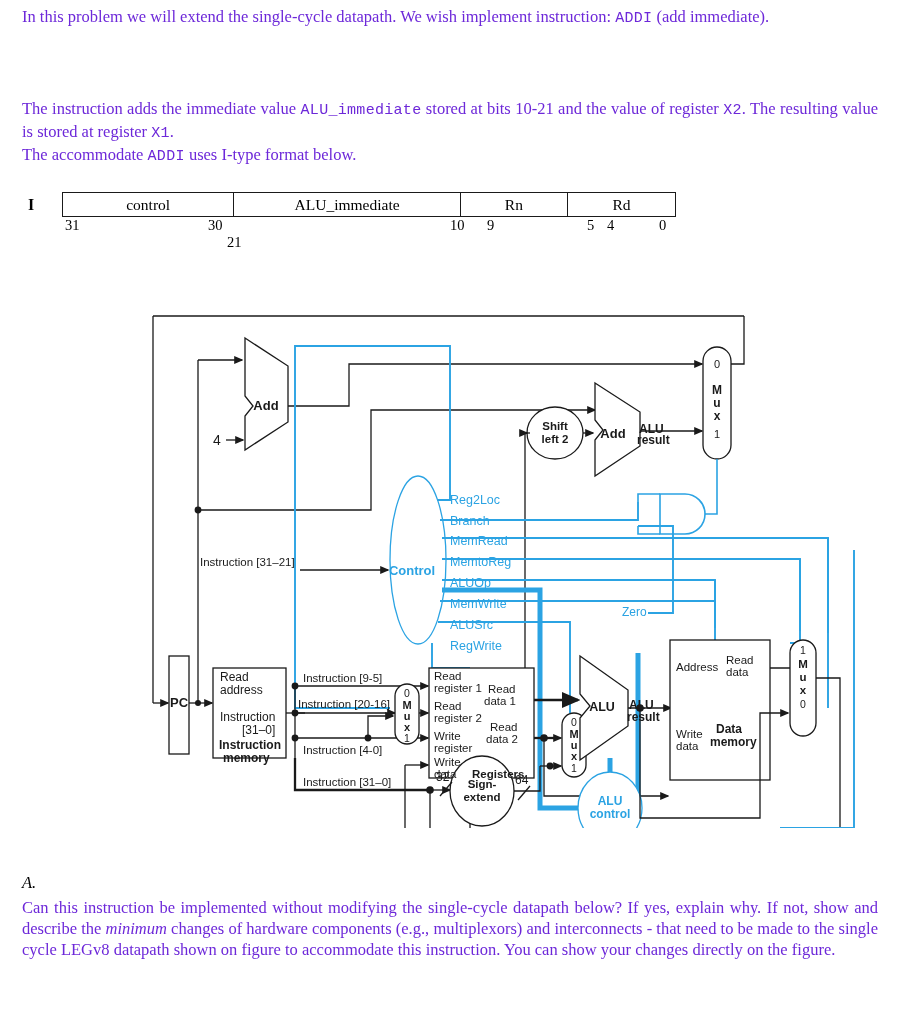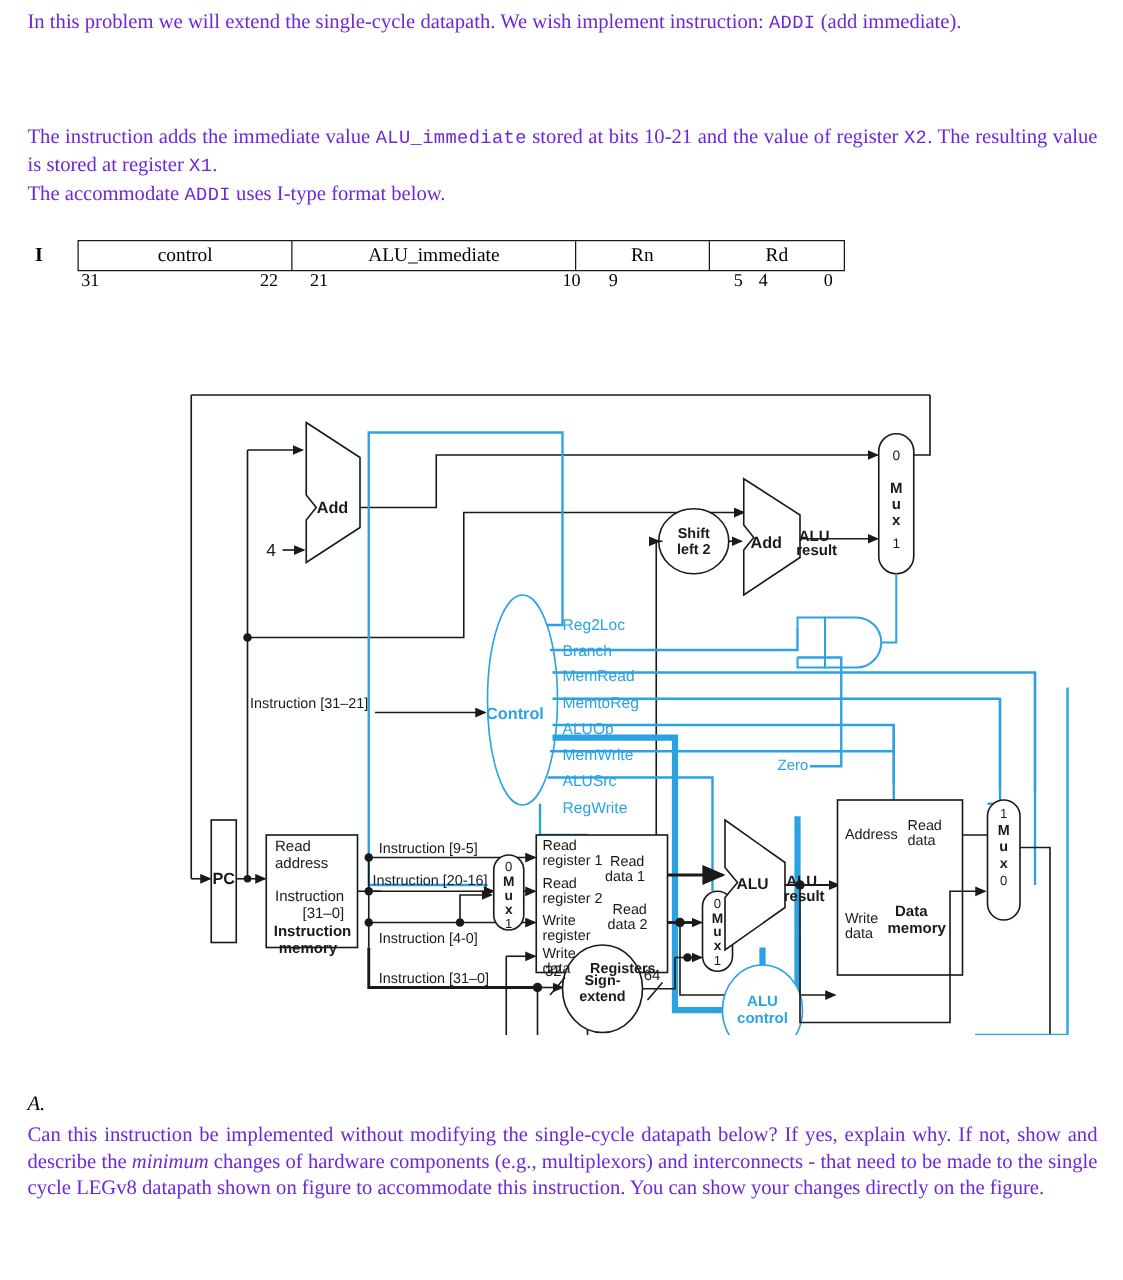--- a/index.html
+++ b/index.html
@@ -87,21 +87,21 @@
   #itype-bits {
     position: absolute;
     left: 34px; top: 25px;
     width: 614px; height: 22px;
     font-size: 14.5px;
     font-family: "Liberation Serif", serif;
   }
   #itype-bits span { position: absolute; top: 0; }
   .bit-31 { left: 3px; }
   .bit-22 { left: 146px; }
-  .bit-21 { left: 186px; }
+  .bit-21 { left: 165px; margin-top: 17px; }
   .bit-10 { left: 388px; }
   .bit-9  { left: 425px; }
   .bit-5  { left: 525px; }
   .bit-4  { left: 545px; }
   .bit-0  { left: 597px; }
 
   
   #datapath {
     position: absolute;
     left: 140px;
@@ -151,21 +151,21 @@
   <div id="itype-block">
     <div id="itype-label">I</div>
     <div id="itype-table">
       <div class="fld f-opcode">control</div>
       <div class="fld f-imm">ALU_immediate</div>
       <div class="fld f-rn">Rn</div>
       <div class="fld f-rd">Rd</div>
     </div>
     <div id="itype-bits">
       <span class="bit-31">31</span>
-      <span class="bit-22">22</span>
+      <span class="bit-22">30</span>
       <span class="bit-21">21</span>
       <span class="bit-10">10</span>
       <span class="bit-9">9</span>
       <span class="bit-5">5</span>
       <span class="bit-4">4</span>
       <span class="bit-0">0</span>
     </div>
   </div>
 
   <div id="datapath">

